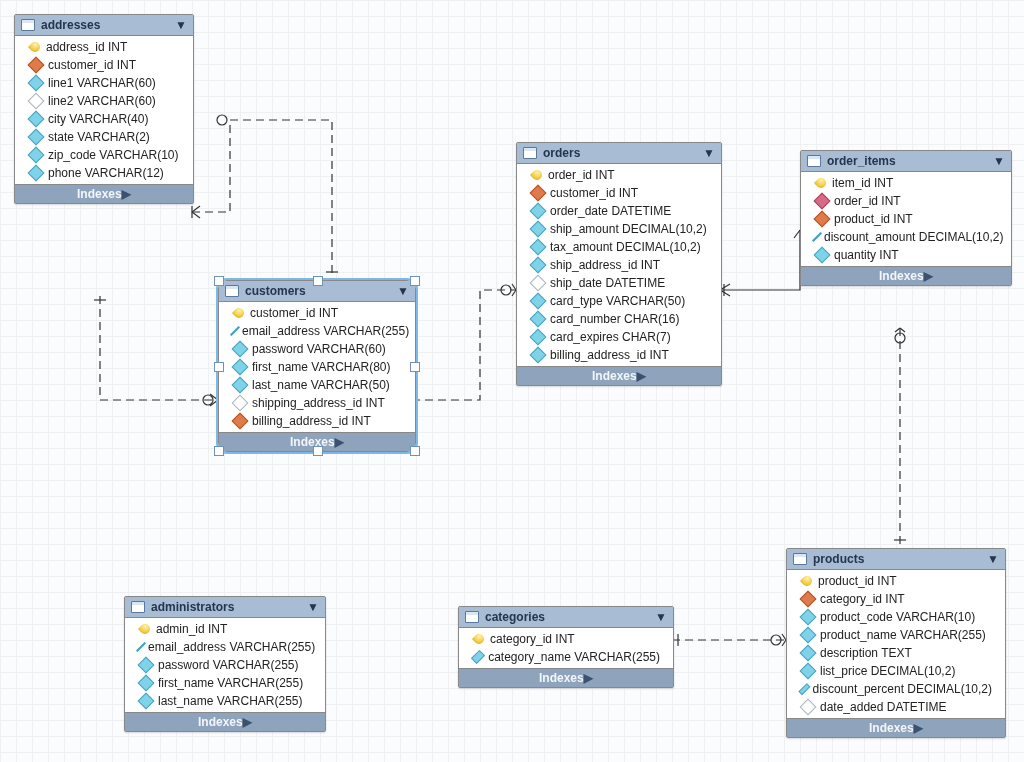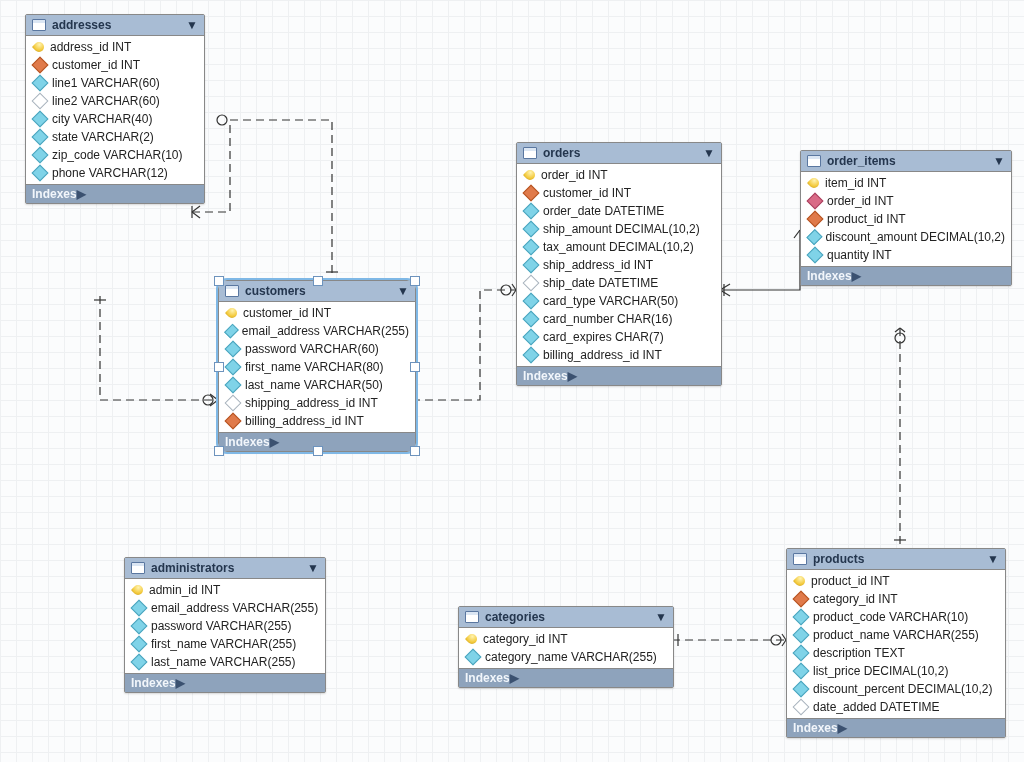--- a/index.html
+++ b/index.html
@@ -9,29 +9,29 @@
       linear-gradient(to bottom,#eef0f2 1px,transparent 1px);
     background-size:16px 16px;
     background-color:#fbfcfd;
   }
   svg.connectors{position:absolute;left:0;top:0;width:1024px;height:762px;pointer-events:none;}
   .entity{position:absolute;background:#fff;border:1px solid #888;border-radius:2px;box-shadow:0 1px 2px rgba(0,0,0,0.15);}
   .entity.selected{outline:2px solid #7fb8e6;border-radius:9px;}
   .ent-header{display:flex;align-items:center;gap:6px;background:#a8bcd4;border-bottom:1px solid #888;padding:3px 6px;font-weight:bold;color:#24364e;}
   .ent-header .tbl-icon{width:12px;height:10px;border:1px solid #5a77a0;background:linear-gradient(#dbe6f3,#dbe6f3 3px,#fff 3px);border-radius:1px;}
   .ent-header .chev{margin-left:auto;color:#24364e;}
-  .cols{padding:2px 0;}
+  .cols{padding:2px 7px;}
   .col{display:flex;align-items:center;gap:6px;padding:2px 6px 2px 8px;white-space:nowrap;}
   .col .ico{width:10px;height:10px;display:inline-block;}
   .ico.pk{background:radial-gradient(circle at 35% 30%,#fff3b0,#f3c93b 60%,#b98d12);border-radius:50% 50% 50% 10%;transform:rotate(45deg);}
   .ico.fk{background:#e07a4a;transform:rotate(45deg);border:1px solid #b45422;}
   .ico.fk.alt{background:#d96a86;border-color:#a9405e;}
   .ico.attr{background:#7fd3e8;transform:rotate(45deg);border:1px solid #4aa3bc;}
   .ico.attr.hollow{background:#fff;border:1px solid #a8b3bd;}
-  .idx-footer{display:flex;align-items:center;justify-content:flex-start;background:#8ea3bc;border-top:1px solid #888;padding:2px 6px;color:#f2f6fb;font-weight:bold;}
+  .idx-footer{display:flex;align-items:center;justify-content:center;background:#8ea3bc;border-top:1px solid #888;padding:2px 6px;color:#f2f6fb;font-weight:bold;}
   .idx-footer .tri{color:#3b5170;}
   .handle{position:absolute;width:8px;height:8px;background:#fff;border:1px solid #6d93bd;}
 </style>
 </head>
 <body>
 <div class="canvas">
 
 <svg class="connectors">
   <defs>
     <style>.rel{stroke:#333;stroke-width:1.2;fill:none;stroke-dasharray:8 5;}
@@ -72,21 +72,21 @@
   <line class="cap" x1="895" y1="332" x2="900" y2="328"></line>
   <line class="cap" x1="905" y1="332" x2="900" y2="328"></line>
 
   <polyline class="rel" points="672,640 786,640"></polyline>
   <line class="cap" x1="678" y1="634" x2="678" y2="646"></line>
   <circle class="cap" cx="776" cy="640" r="5"></circle>
   <line class="cap" x1="782" y1="634" x2="786" y2="640"></line>
   <line class="cap" x1="782" y1="646" x2="786" y2="640"></line>
 </svg>
 
-<div class="entity" style="left:25px;top:14px;width:178px">
+<div class="entity" style="left:14px;top:14px;width:178px">
   <div class="ent-header">
     <span class="tbl-icon"></span>
     <span>addresses</span>
     <span class="chev">▼</span>
   </div>
   <div class="cols" id="cols-addresses">
         <div class="col">
           <span class="ico pk"></span>
           <span>address_id INT</span>
         </div>
@@ -260,21 +260,21 @@
           <span class="ico attr"></span>
           <span>quantity INT</span>
         </div>
       </div>
   <div class="idx-footer">
     <span>Indexes</span>
     <span class="tri">▶</span>
   </div>
 </div>
 
-<div class="entity" style="left:124px;top:557px;width:200px">
+<div class="entity" style="left:124px;top:596px;width:200px">
   <div class="ent-header">
     <span class="tbl-icon"></span>
     <span>administrators</span>
     <span class="chev">▼</span>
   </div>
   <div class="cols" id="cols-administrators">
         <div class="col">
           <span class="ico pk"></span>
           <span>admin_id INT</span>
         </div>

